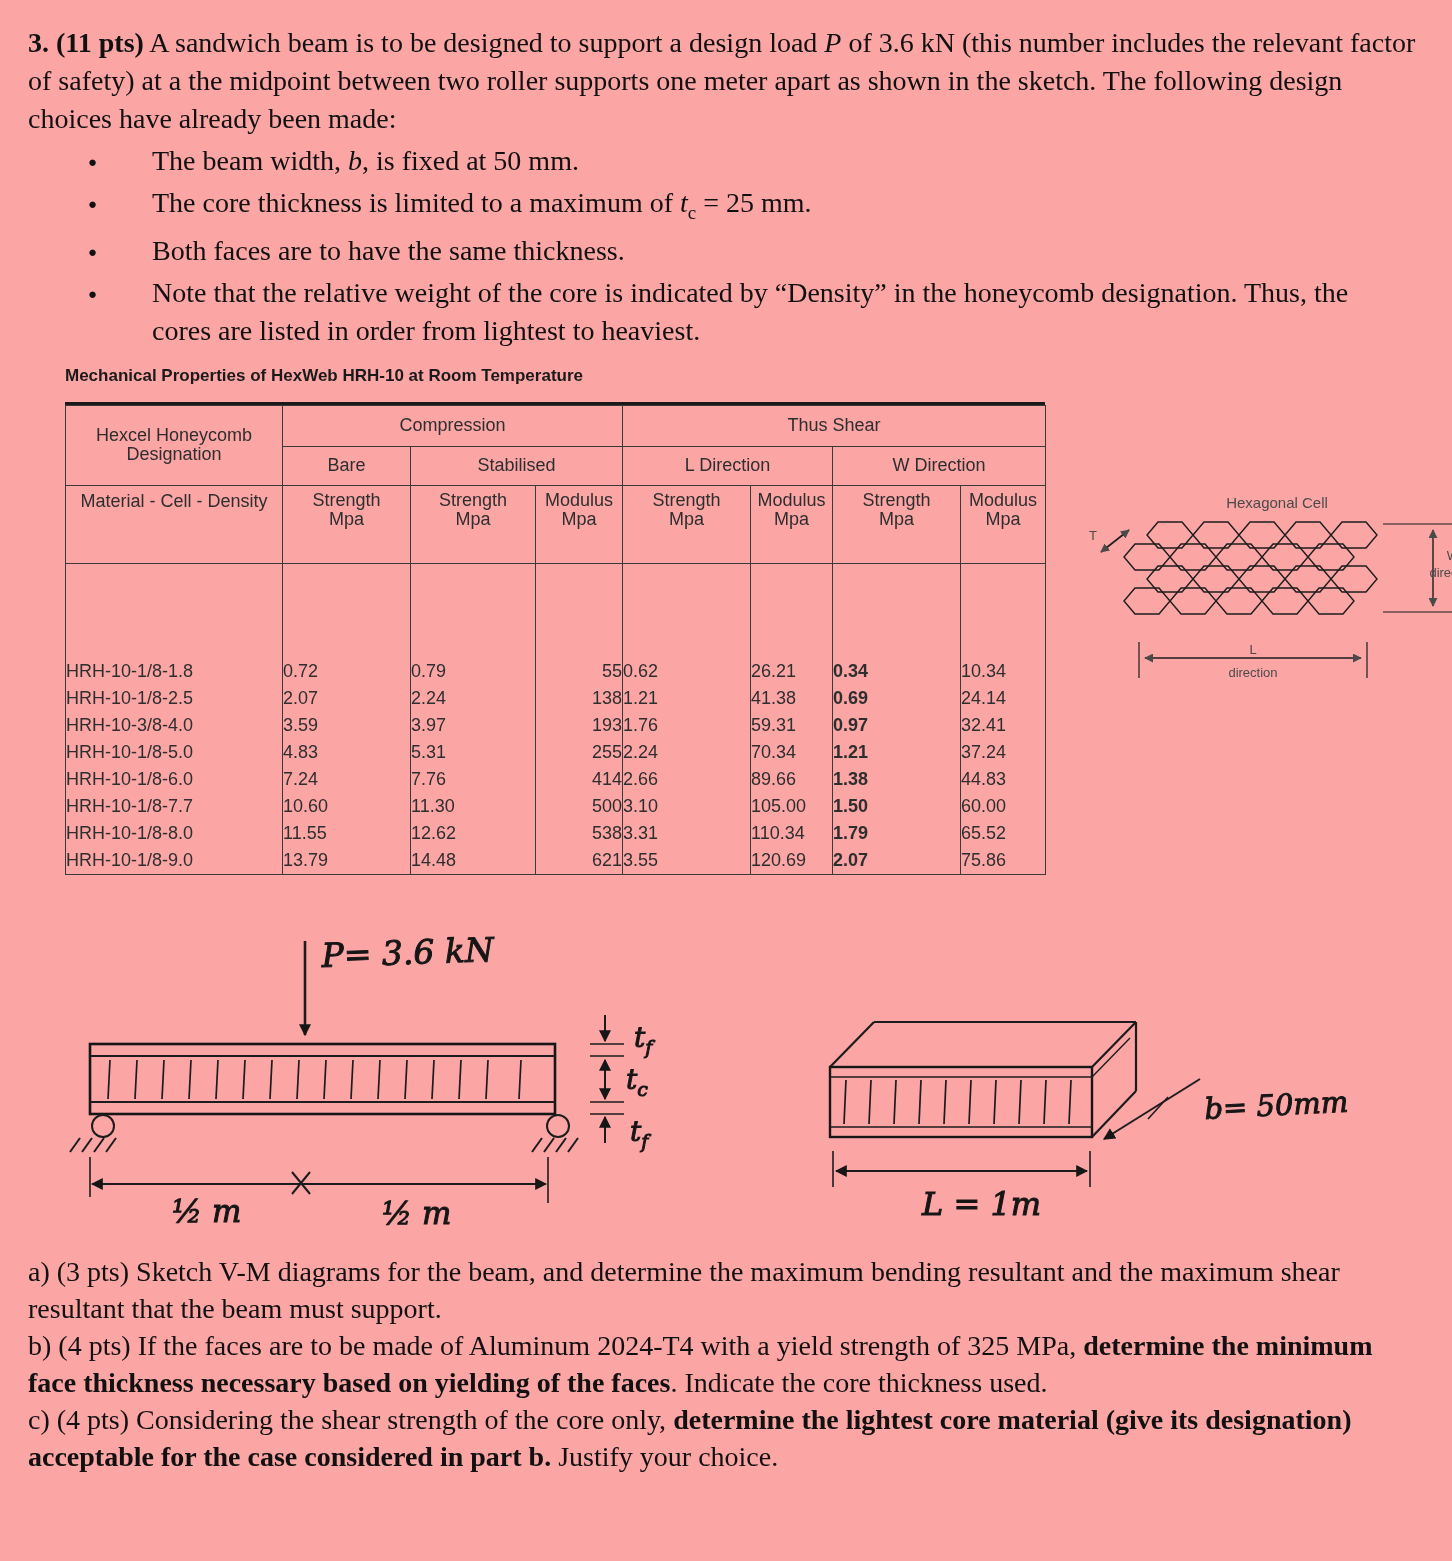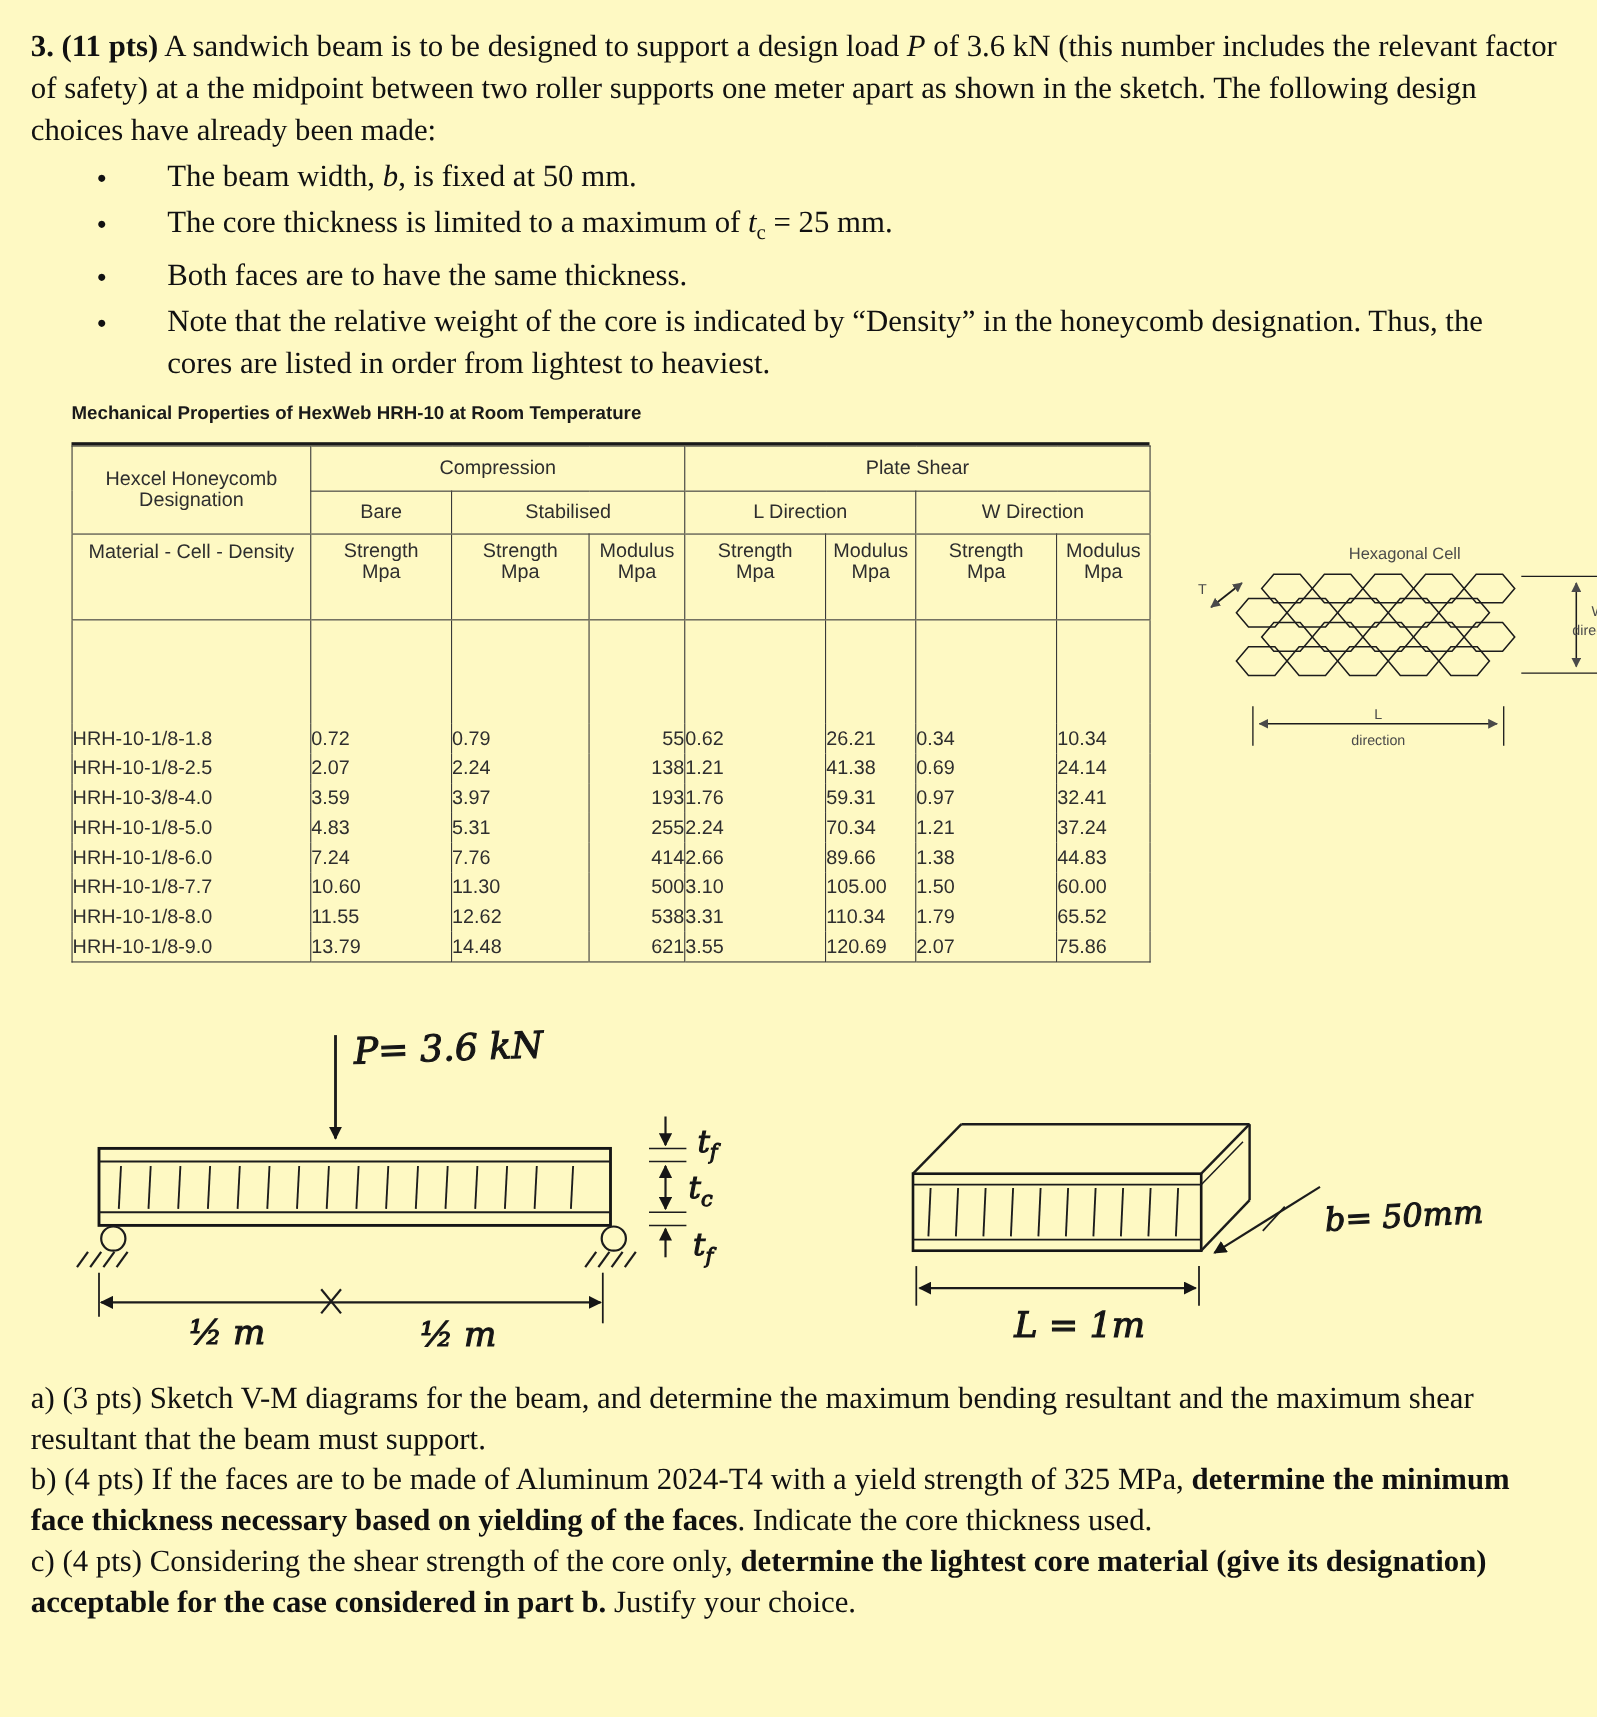--- a/index.html
+++ b/index.html
@@ -1,16 +1,16 @@
 <!DOCTYPE html>
 <html><head>
 <meta charset="utf-8">
 <style>
   html,body{margin:0;padding:0;background:#ffffff;}
-  .page{width:1452px;height:1561px;background:#fef9c3;position:relative;overflow:hidden;
+  .page{width:1452px;height:1561px;background:#fca5a5;position:relative;overflow:hidden;
         font-family:"Liberation Serif",serif;color:#111;box-sizing:border-box;padding:24px 36px 0 28px;}
   
   .intro{font-size:28px;line-height:38px;}
   .intro b{font-weight:bold;}
   .ital{font-style:italic;}
   sub.small{font-size:19px;}
   .bullets{margin-top:4px;}
   .bullet{display:flex;font-size:28px;line-height:38px;}
   .bullet .dot{width:30px;min-width:30px;margin-left:60px;position:relative;}
   .bullet .dot::before{content:"●";font-size:15px;position:relative;top:-3px;}
@@ -30,21 +30,21 @@
   tr.spacer td{height:94px;}
   tr.drow td{height:27px;vertical-align:middle;}
   th.desh div{line-height:19px;}
   th.sub div{line-height:19px;}
   td.des{padding-left:28px;text-align:left;}
   td.d1{padding-left:14px;text-align:left;}
   td.d2{padding-left:14px;text-align:left;}
   td.d3{text-align:right;padding-right:30px;}
   td.d4{padding-left:12px;text-align:left;}
   td.d5{padding-left:14px;text-align:left;}
-  td.d6{padding-left:12px;text-align:left;}
+  td.d6{padding-left:12px;text-align:left;font-weight:bold;}
   td.d7{padding-left:6px;text-align:left;}
   .hex-wrap{position:absolute;left:1012px;top:128px;width:410px;height:236px;}
   .hex-wrap svg text{font-family:"Liberation Sans",sans-serif;fill:#4a4a4a;}
   
   .figures{margin-top:44px;height:322px;position:relative;margin-left:-28px;}
   .figures svg{display:block;}
   .hand{font-family:"DejaVu Serif",serif;font-style:italic;fill:#161616;}
   
   .questions{margin-top:12px;font-size:28px;line-height:37px;padding-right:6px;}
   .questions b{font-weight:bold;}
@@ -92,21 +92,21 @@
           <col style="width:128px">
           <col style="width:85px">
       </colgroup>
       <thead>
         <tr class="rA">
           <th rowspan="2" class="hB desh">
             <div>Hexcel Honeycomb</div>
             <div>Designation</div>
           </th>
           <th colspan="3" class="vl hB">Compression</th>
-          <th colspan="4" class="vl hB">Plate Shear</th>
+          <th colspan="4" class="vl hB">Thus Shear</th>
         </tr>
         <tr class="rB">
           <th class="vl hB">Bare</th>
           <th colspan="2" class="vl hB">Stabilised</th>
           <th colspan="2" class="vl hB">L Direction</th>
           <th colspan="2" class="vl hB">W Direction</th>
         </tr>
         <tr class="rC">
           <th class="hB">Material - Cell - Density</th>
           <th class="vl hB sub">

